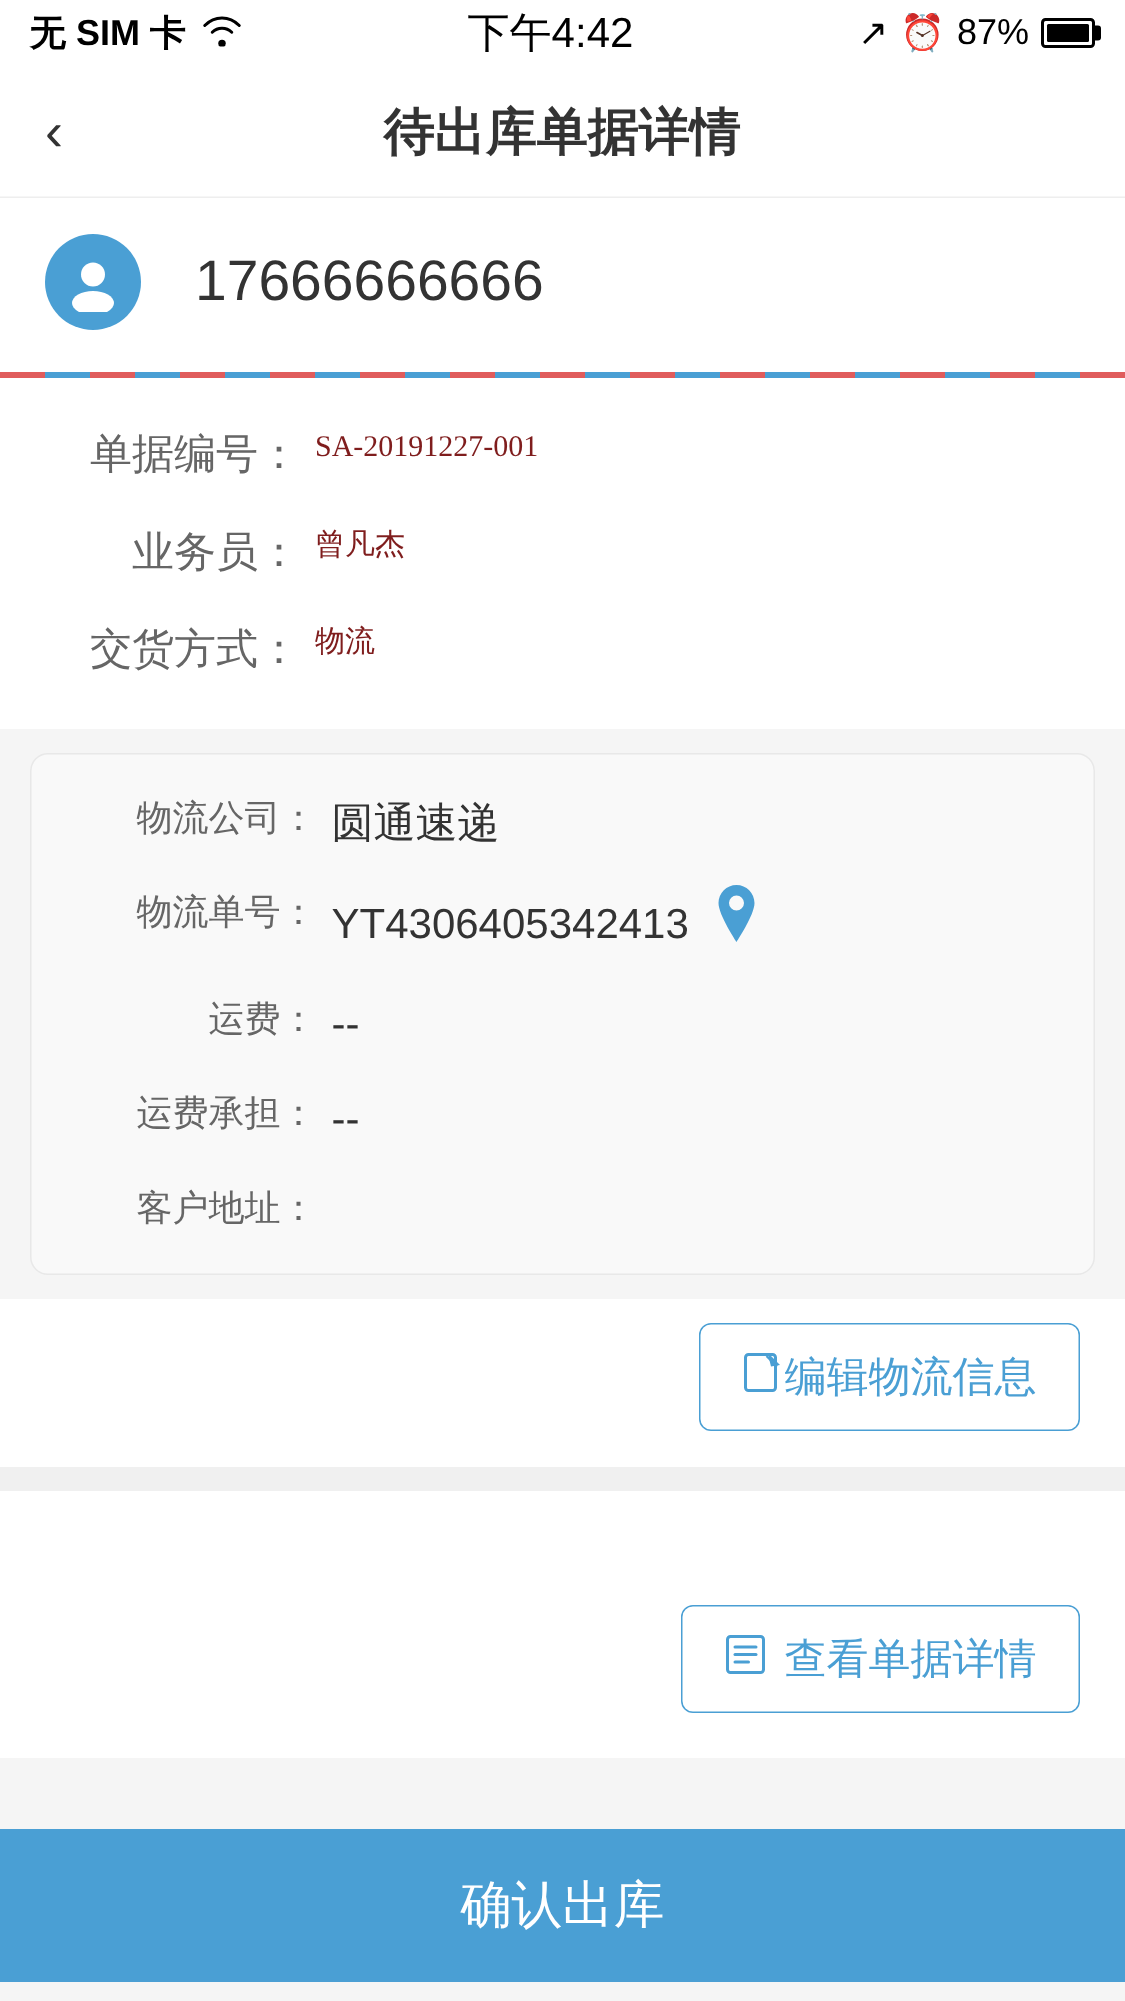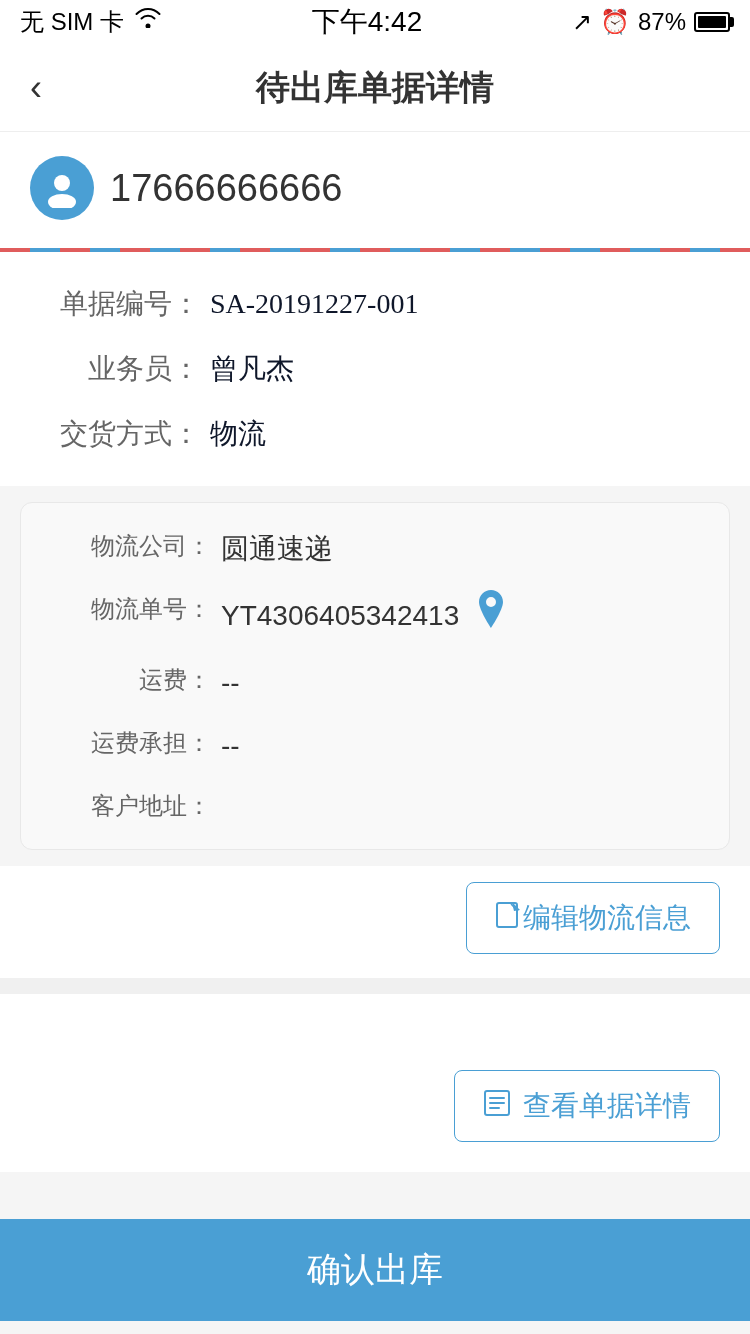--- a/index.html
+++ b/index.html
@@ -17,21 +17,21 @@
     .status-bar {
       height: 44px;
       background: #fff;
       display: flex;
       align-items: center;
       justify-content: space-between;
       padding: 0 20px;
       font-size: 24px;
       color: #000;
     }
-    .status-bar-left { display: flex; align-items: flex-start; gap: 10px; }
+    .status-bar-left { display: flex; align-items: flex-end; gap: 10px; font-weight: bold; }
     .status-bar-center { font-weight: 500; font-size: 28px; }
     .status-bar-right { display: flex; align-items: center; gap: 8px; font-size: 24px; }
 
     
     .nav-bar {
       height: 88px;
       background: #fff;
       display: flex;
       align-items: center;
       justify-content: center;
@@ -50,21 +50,21 @@
       font-weight: 600;
       color: #333;
     }
 
     
     .customer-header {
       background: #fff;
       padding: 24px 30px;
       display: flex;
       align-items: center;
-      gap: 16px;
+      gap: 36px;
       border-bottom: none;
     }
     .customer-avatar {
       width: 64px;
       height: 64px;
       border-radius: 50%;
       background: #4a9fd4;
       display: flex;
       align-items: center;
       justify-content: center;
@@ -112,22 +112,22 @@
     }
     .info-row:last-child { margin-bottom: 0; }
     .info-label {
       color: #666;
       font-size: 28px;
       flex-shrink: 0;
       min-width: 160px;
       text-align: right;
     }
     .info-value {
-      color: #0f172a;
-      font-size: 28px;
+      color: #7f1d1d;
+      font-size: 20px;
       flex: 1;
       padding-left: 10px;
     }
 
     
     .logistics-card {
       background: #f9f9f9;
       border: 1px solid #e8e8e8;
       border-radius: 12px;
       margin: 0 20px 16px;

